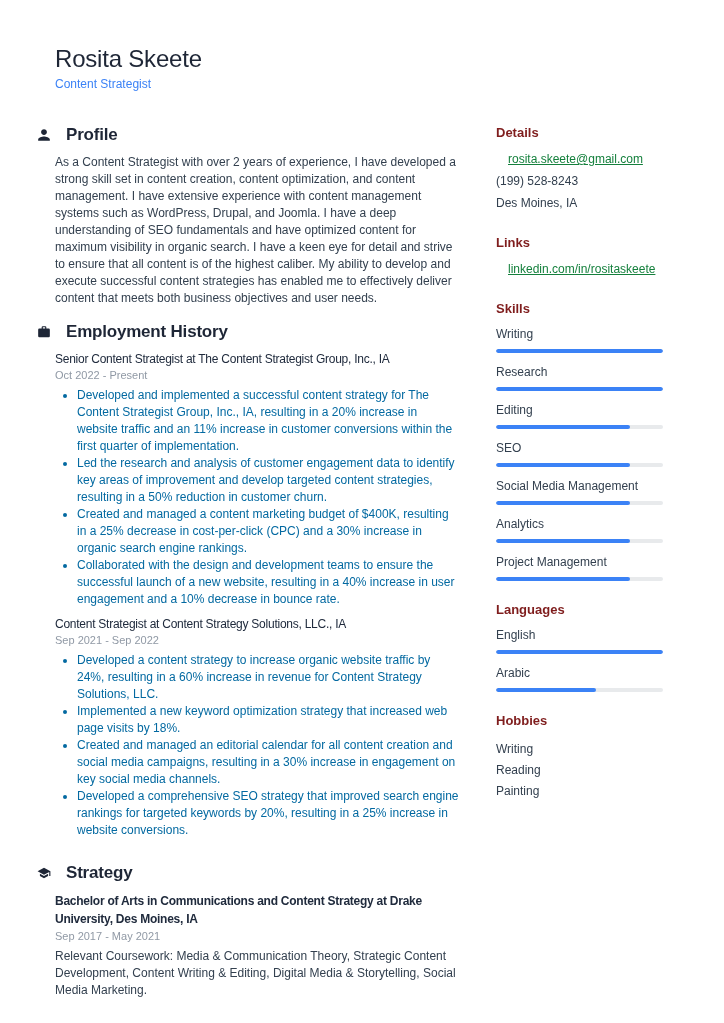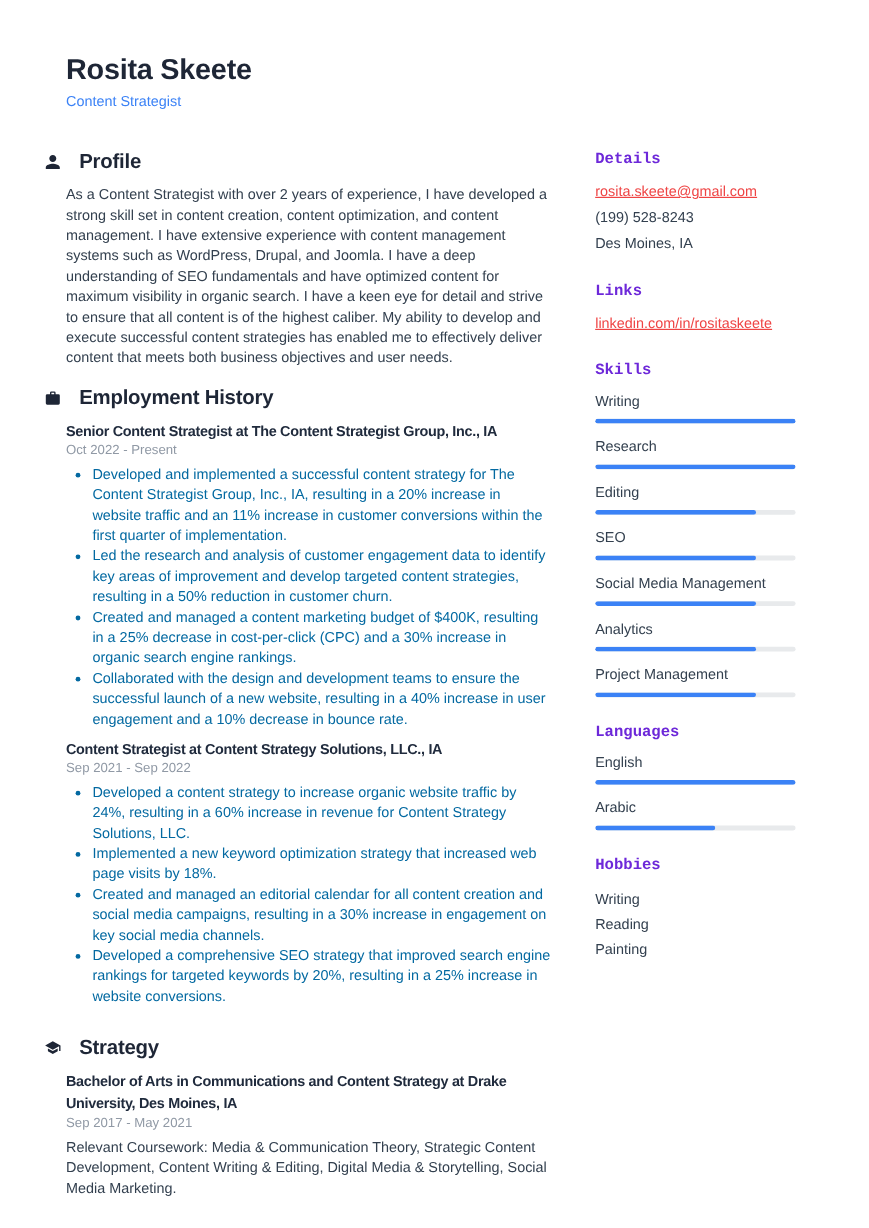--- a/index.html
+++ b/index.html
@@ -7,51 +7,51 @@
   body {
     width: 724px; height: 1023px; overflow: hidden;
     font-family: "Liberation Sans", sans-serif;
     color: #33404f;
     -webkit-font-smoothing: antialiased;
   }
   .page { padding: 44px 61px 0 55px; }
 
   
   .header { margin-bottom: 34px; }
-  .name { font-size: 24px; font-weight: 700; color: #1e2636; letter-spacing: -0.2px; line-height: 30px; }
+  .name { font-size: 24px; font-weight: 400; color: #1e2636; letter-spacing: -0.2px; line-height: 30px; }
   .subtitle { font-size: 12px; color: #3b82f6; margin-top: 3px; }
 
   
   .columns { display: flex; }
   .main { width: 404px; flex: none; }
   .sidebar { flex: 1; margin-left: 37px; min-width: 0; }
 
   
   .m-section { margin-bottom: 15px; }
   .m-heading { display: flex; align-items: center; gap: 15px; margin-left: -18px; margin-bottom: 9px; }
   .m-heading .icon { width: 14px; height: 14px; flex: none; display: inline-flex; }
   .m-heading .icon svg { width: 14px; height: 14px; fill: #1e2636; }
   .m-heading-text { font-size: 17px; font-weight: 700; color: #1e2636; letter-spacing: -0.2px; }
 
   .body-text { font-size: 12px; line-height: 17px; color: #33404f; }
 
   .job { margin-bottom: 8px; }
-  .job-title { font-size: 12px; font-weight: 700; color: #202b3d; letter-spacing: -0.25px; line-height: 17px; margin-bottom: 1px; }
+  .job-title { font-size: 12px; font-weight: 400; color: #202b3d; letter-spacing: -0.25px; line-height: 17px; margin-bottom: 1px; }
   .job-period { font-size: 11px; color: #9099a5; margin-bottom: 6px; }
   .bullets { margin: 0; padding-left: 22px; list-style: disc; }
   .bullets li { font-size: 12px; line-height: 17px; color: #0369a1; }
 
   .edu-title { font-size: 12px; font-weight: 700; color: #202b3d; letter-spacing: -0.25px; line-height: 18px; margin-bottom: 2px; }
   .edu-desc { margin-top: 5px; }
 
   
   .s-section { margin-bottom: 24px; }
-  .s-heading { font-size: 13px; font-weight: 700; color: #6d28d9; margin-bottom: 11px; font-family: Liberation Mono, monospace; }
+  .s-heading { font-size: 13px; font-weight: 700; color: #7f1d1d; margin-bottom: 11px; }
   .s-line { font-size: 12px; line-height: 16px; margin-bottom: 6px; color: #33404f; }
-  .s-link { color: #ef4444; text-decoration: underline; cursor: pointer; word-break: break-all; }
+  .s-link { color: #15803d; text-decoration: underline; cursor: pointer; word-break: break-all; margin-left: 12px; }
 
   .meter { margin-bottom: 12px; }
   .meter-label { font-size: 12px; color: #33404f; line-height: 15px; }
   .bar { margin-top: 7px; height: 4px; background: #e8eaec; border-radius: 2px; overflow: hidden; }
   .bar-fill { height: 100%; background: #3b82f6; border-radius: 2px; width: 0; }
 
   .hobby { font-size: 12px; line-height: 21px; color: #33404f; }
 </style>
 </head>
 <body>

